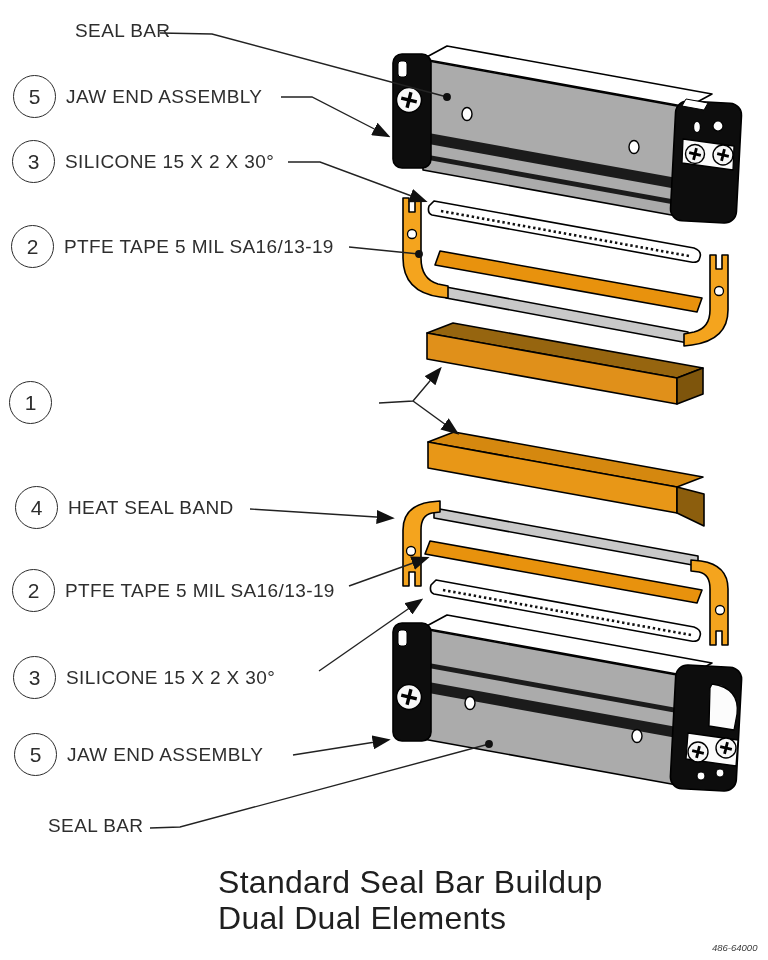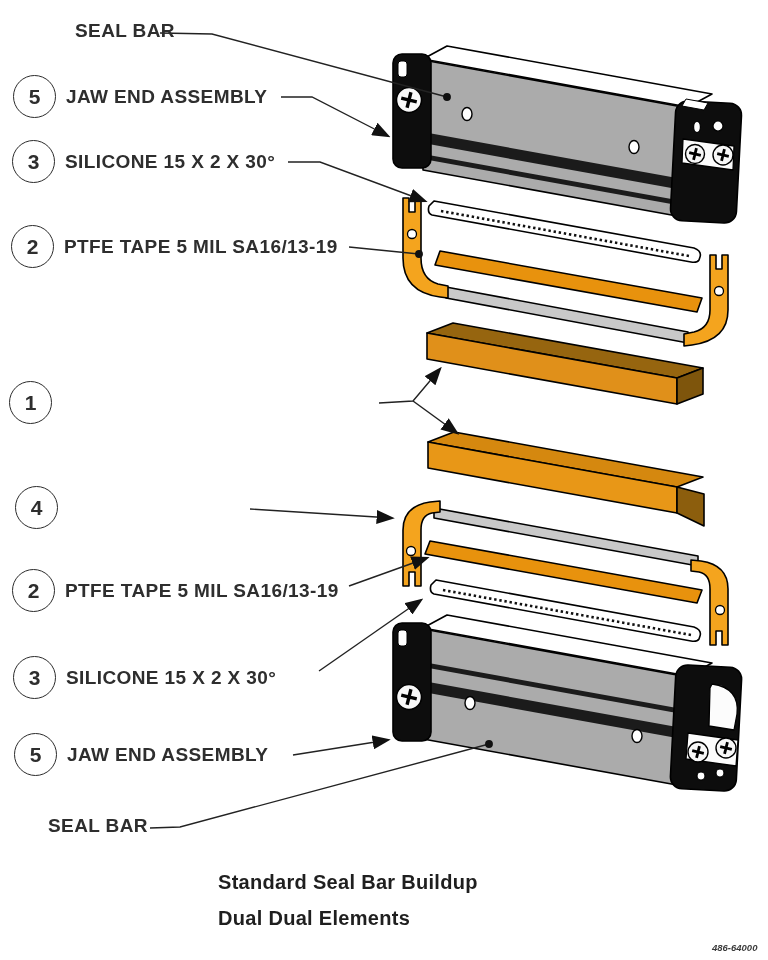--- a/index.html
+++ b/index.html
@@ -1,24 +1,24 @@
 <!DOCTYPE html>
 <html><head>
 <meta charset="utf-8">
 <style>
   html,body{margin:0;padding:0;background:#fff;}
   .stage{position:relative;width:768px;height:960px;background:#ffffff;overflow:hidden;
-         font-family:"Liberation Sans", sans-serif;font-weight:bold;}
+         font-family:"Liberation Sans", sans-serif;}
   .stage svg{position:absolute;left:0;top:0;}
   .callout{position:absolute;display:flex;align-items:center;gap:10px;color:#2e2e2e;}
   .balloon{width:43px;height:43px;border:1.7px solid #2b2b2b;border-radius:50%;
            display:flex;align-items:center;justify-content:center;font-size:21px;
            box-sizing:border-box;background:#fff;}
   .lbl{font-size:19px;letter-spacing:0.4px;white-space:nowrap;}
-  .title{position:absolute;left:218px;top:864px;font-size:20px;line-height:36px;
+  .title{position:absolute;left:218px;top:864px;font-size:32px;line-height:36px;
          color:#1f1f1f;letter-spacing:0.3px;}
   .footnote{position:absolute;left:712px;top:942px;font-size:9.5px;font-style:italic;
             color:#3a3a3a;white-space:nowrap;}
 </style>
 </head>
 <body>
 
 <div class="stage">
 
   <svg width="768" height="960" viewBox="0 0 768 960">
@@ -158,20 +158,21 @@
     <span class="balloon">2</span>
     <span class="lbl">PTFE TAPE 5 MIL SA16/13-19</span>
   </div>
 
   <div class="callout" style="left:9px;top:381px">
     <span class="balloon">1</span>
   </div>
 
   <div class="callout" style="left:15px;top:486px">
     <span class="balloon">4</span>
+    <span class="lbl">HEAT SEAL BAND</span>
   </div>
 
   <div class="callout" style="left:12px;top:569px">
     <span class="balloon">2</span>
     <span class="lbl">PTFE TAPE 5 MIL SA16/13-19</span>
   </div>
 
   <div class="callout" style="left:13px;top:656px">
     <span class="balloon">3</span>
     <span class="lbl">SILICONE 15 X 2 X 30°</span>

